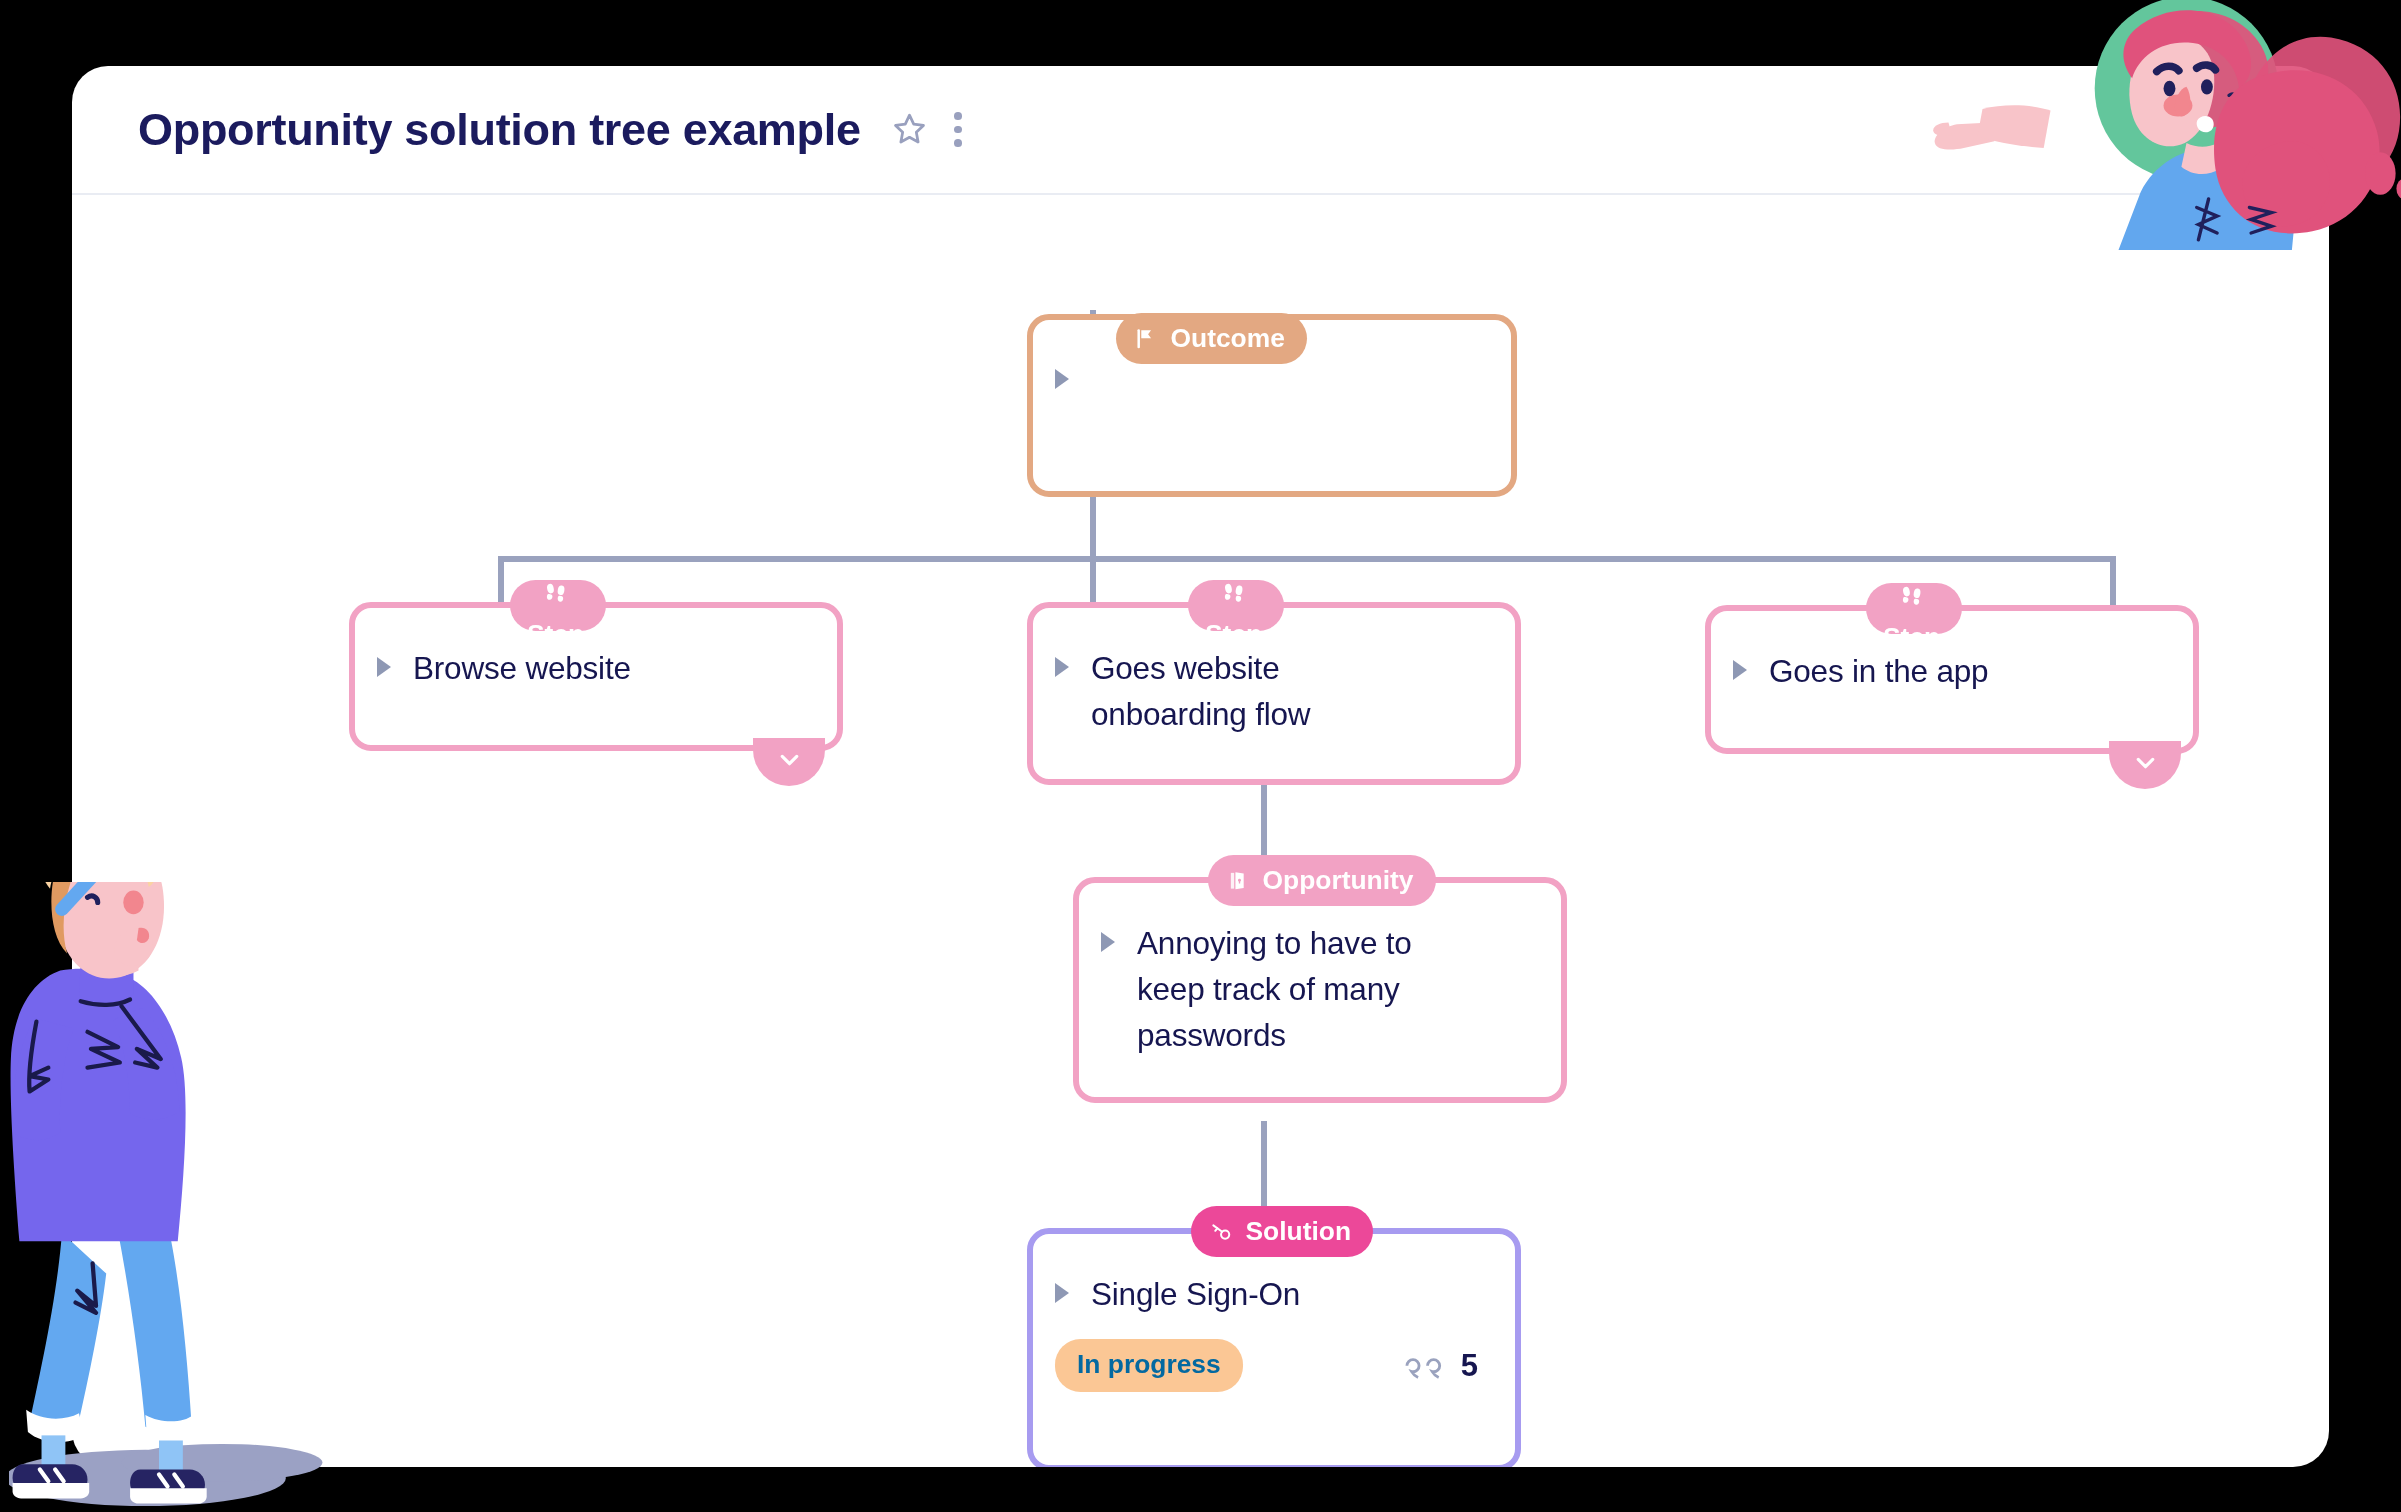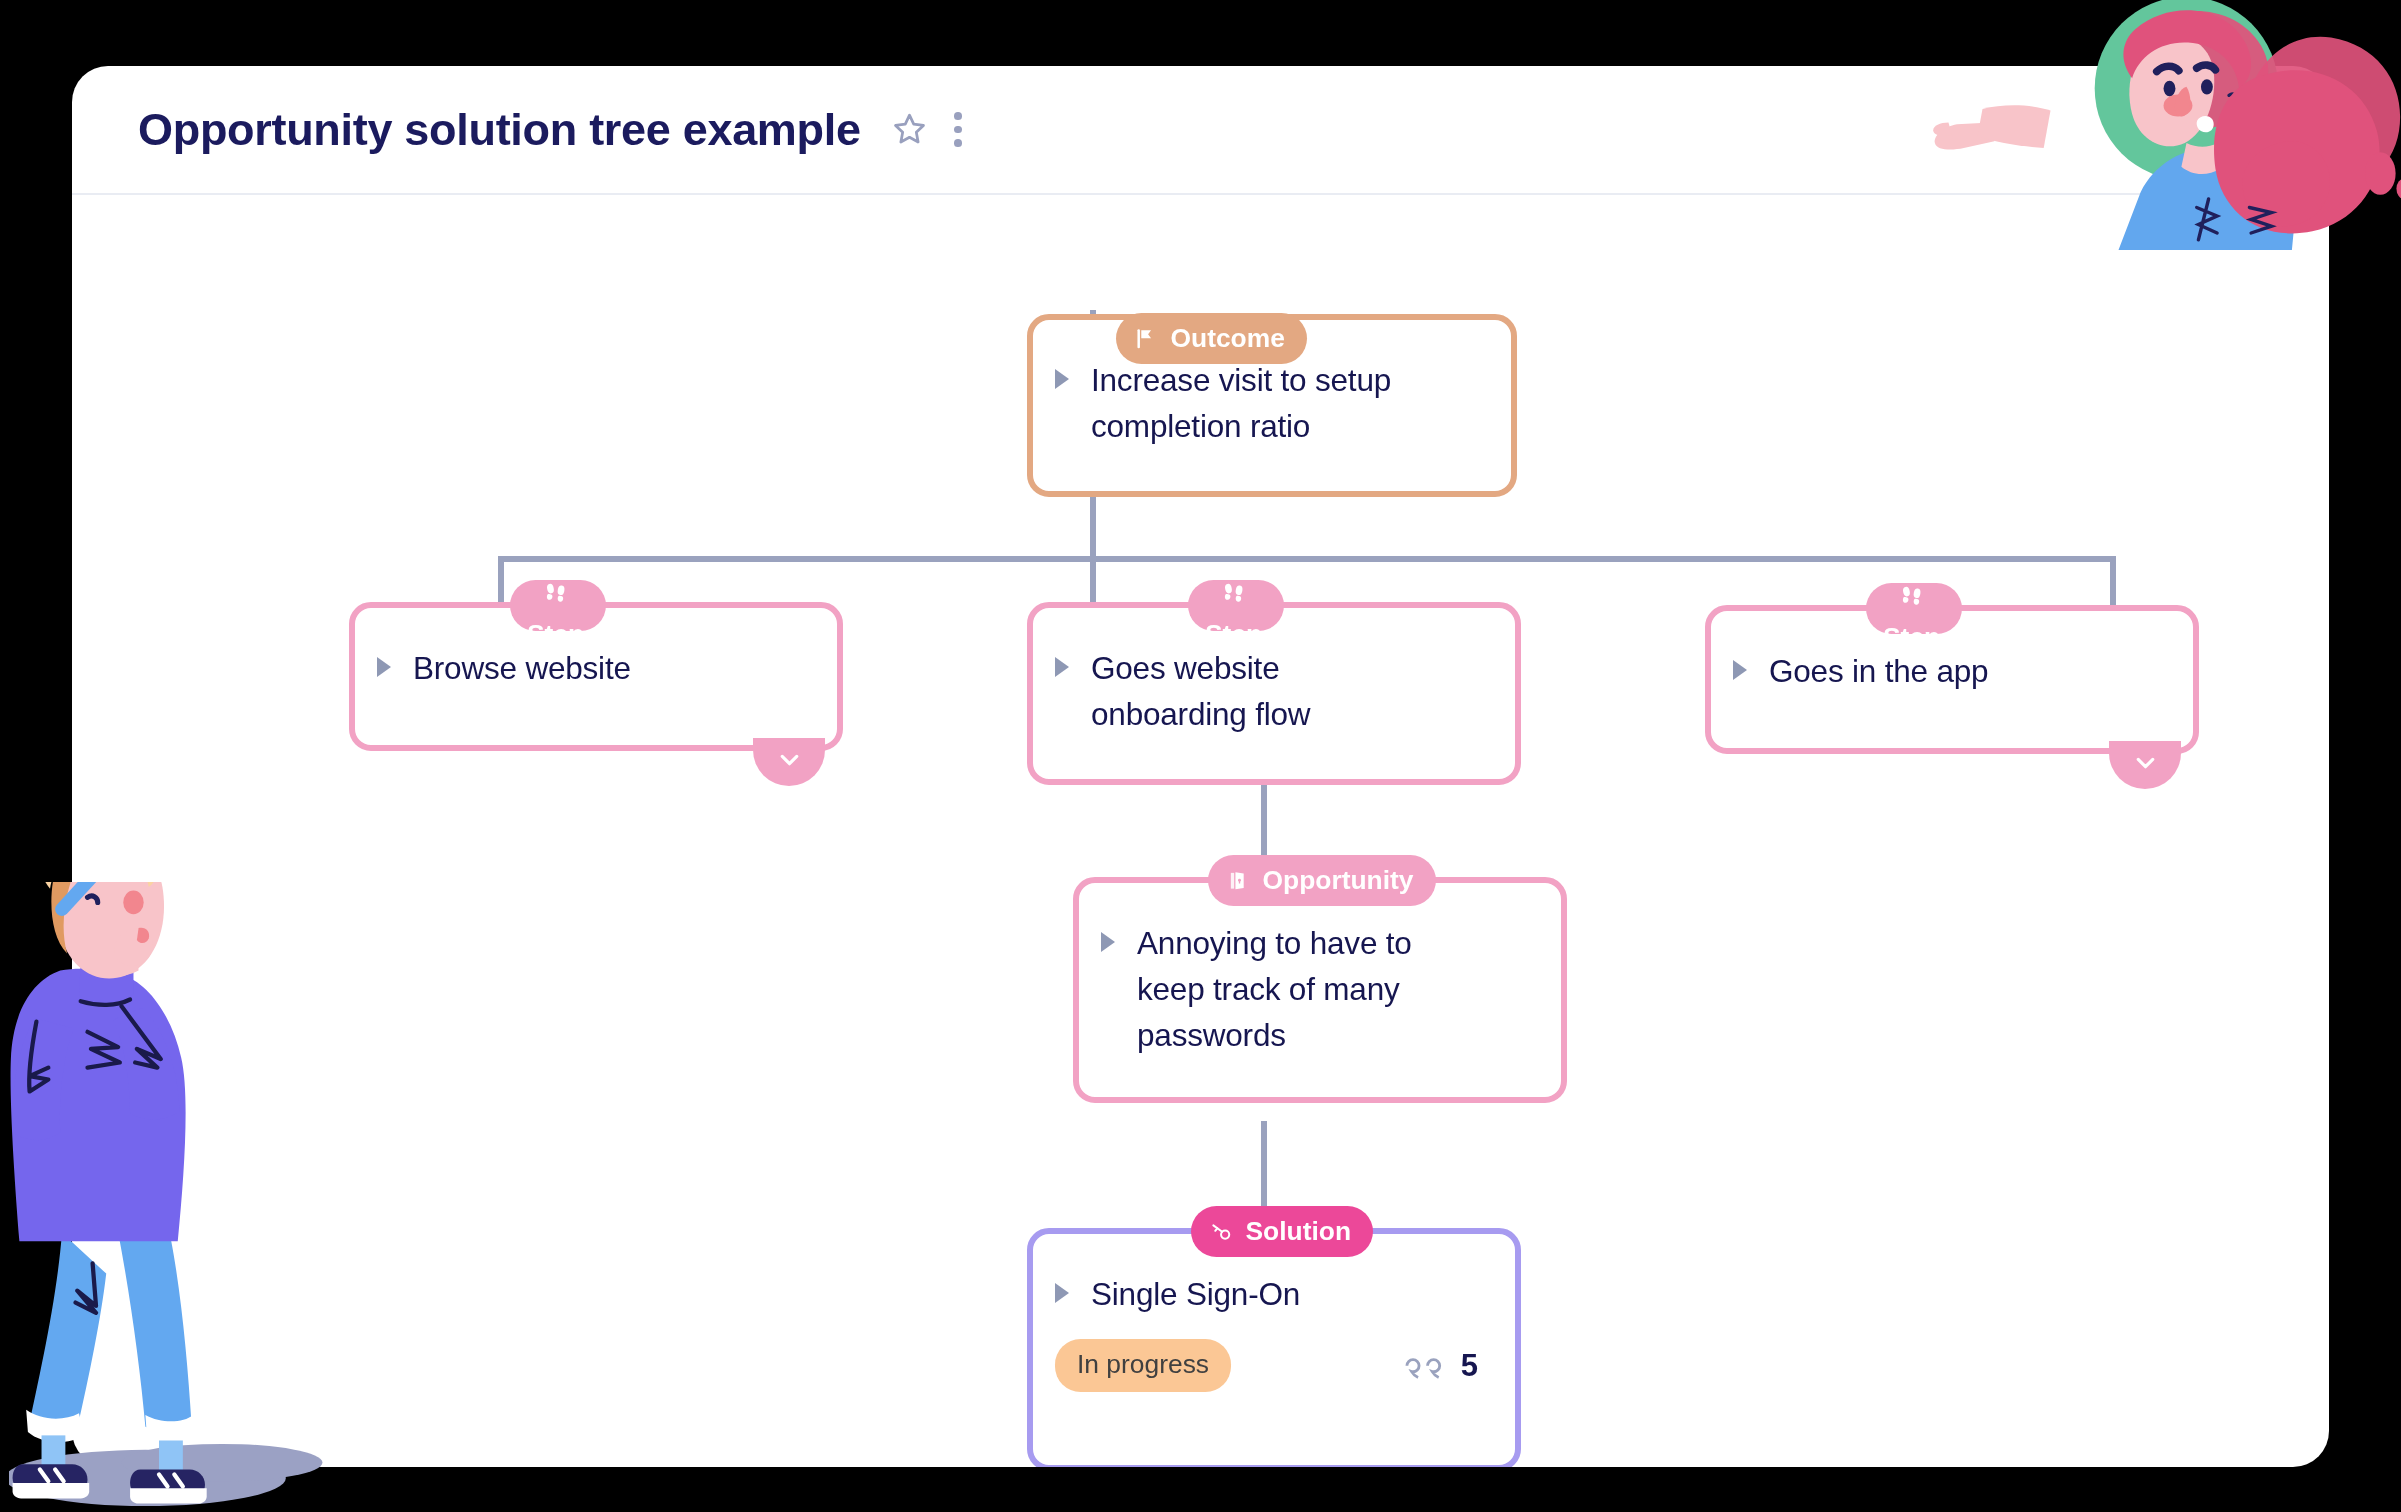--- a/index.html
+++ b/index.html
@@ -106,23 +106,23 @@
     padding-top: 6.8px;
     z-index: 2;
   }
 
   .node-footer {
     display:flex; align-items:center; justify-content:space-between;
     padding: 22px 37px 0 22px;
   }
   .status-pill {
     background:#FBC795;
-    color:#404040;
+    color:#0369a1;
     font-size: 26.4px;
-    font-weight: normal;
+    font-weight: bold;
     border-radius: 25.5px;
     padding: 10.2px 22px 12px;
     white-space:nowrap;
   }
   .comment-wrap { display:flex; align-items:center; gap: 12px; }
   .comment-count { font-size: 31px; font-weight: bold; color:#161650; }
 
   
   .illus { position:absolute; pointer-events:none; }
   #illus-woman { right: -6.8px; top: -5.1px; }
@@ -172,21 +172,20 @@
           <span class="badge-icon">
             <svg width="23" height="25.5" viewBox="0 0 24 24" fill="#ffffff">
               <rect x="3.6" y="2" width="2.6" height="20" rx="1.2"></rect>
               <path d="M7.6 3.2h10.2l-3.1 4.1 3.1 4.1H7.6z"></path>
             </svg>
           </span>
           <span>Outcome</span>
         </div>
         <div class="node-body">
           <span class="caret"></span>
-          <span class="node-text">Increase visit to setup completion ratio</span>
         </div>
       </div>
 
       <div class="node step" style="left:277px; top:407px; width:494px; height:149px;">
         <div class="node-badge" style="left:155px;">
           <span class="badge-icon">
             <svg width="25.5" height="27" viewBox="0 0 24 24" fill="#ffffff">
               <ellipse cx="7" cy="7.4" rx="3.1" ry="4.5" transform="rotate(-12 7 7.4)"></ellipse>
               <path d="M4.4 12.6c1.9-.6 4 .1 4.4 1.6.4 1.7-.5 3.4-2.2 3.7-1.6.3-2.7-.7-2.9-2.2-.1-1 .1-2.3.7-3.1z"></path>
               <ellipse cx="17" cy="9" rx="3.1" ry="4.5" transform="rotate(10 17 9)"></ellipse>

